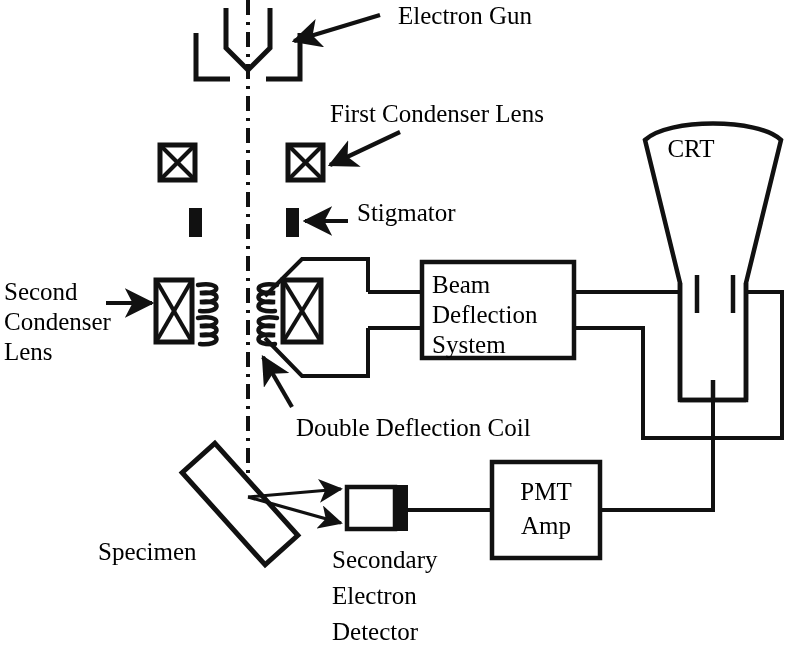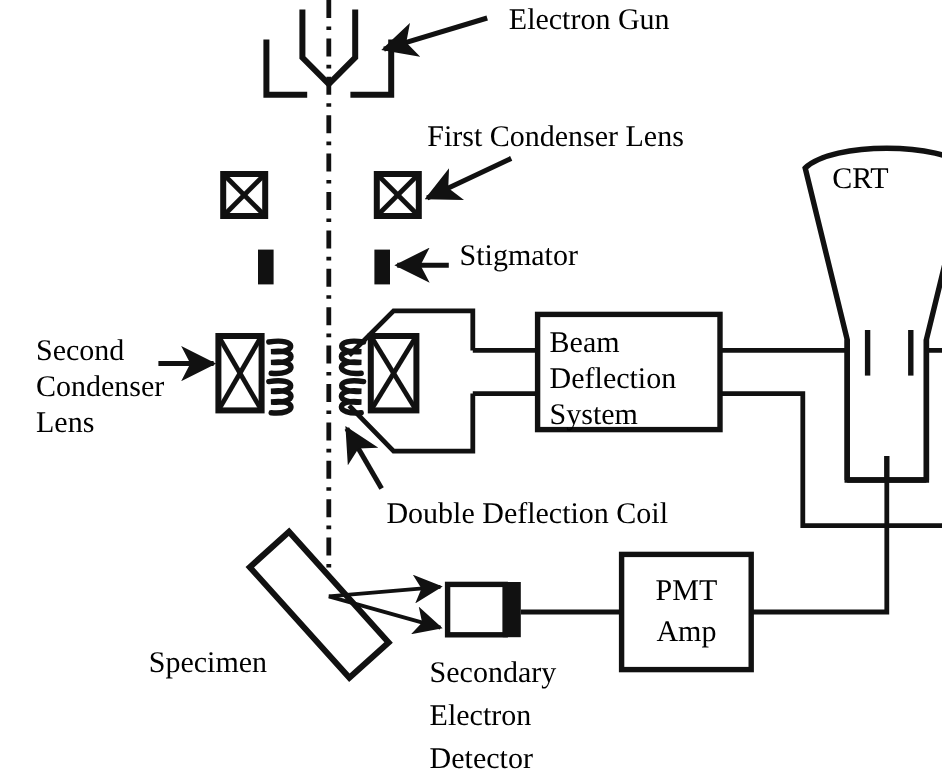--- a/index.html
+++ b/index.html
@@ -12,21 +12,20 @@
     width: 785px;
     height: 646px;
     font-family: "Liberation Serif", "DejaVu Serif", serif;
     color: #000000;
     overflow: hidden;
   }
   #diagram-root {
     position: relative;
     width: 644px;
     height: 646px;
-    margin-left: 26px;
   }
   #sem-svg {
     position: absolute;
     top: 0;
     left: 0;
     width: 785px;
     height: 646px;
   }
   .dg-label {
     font-family: "Liberation Serif", "DejaVu Serif", serif;

